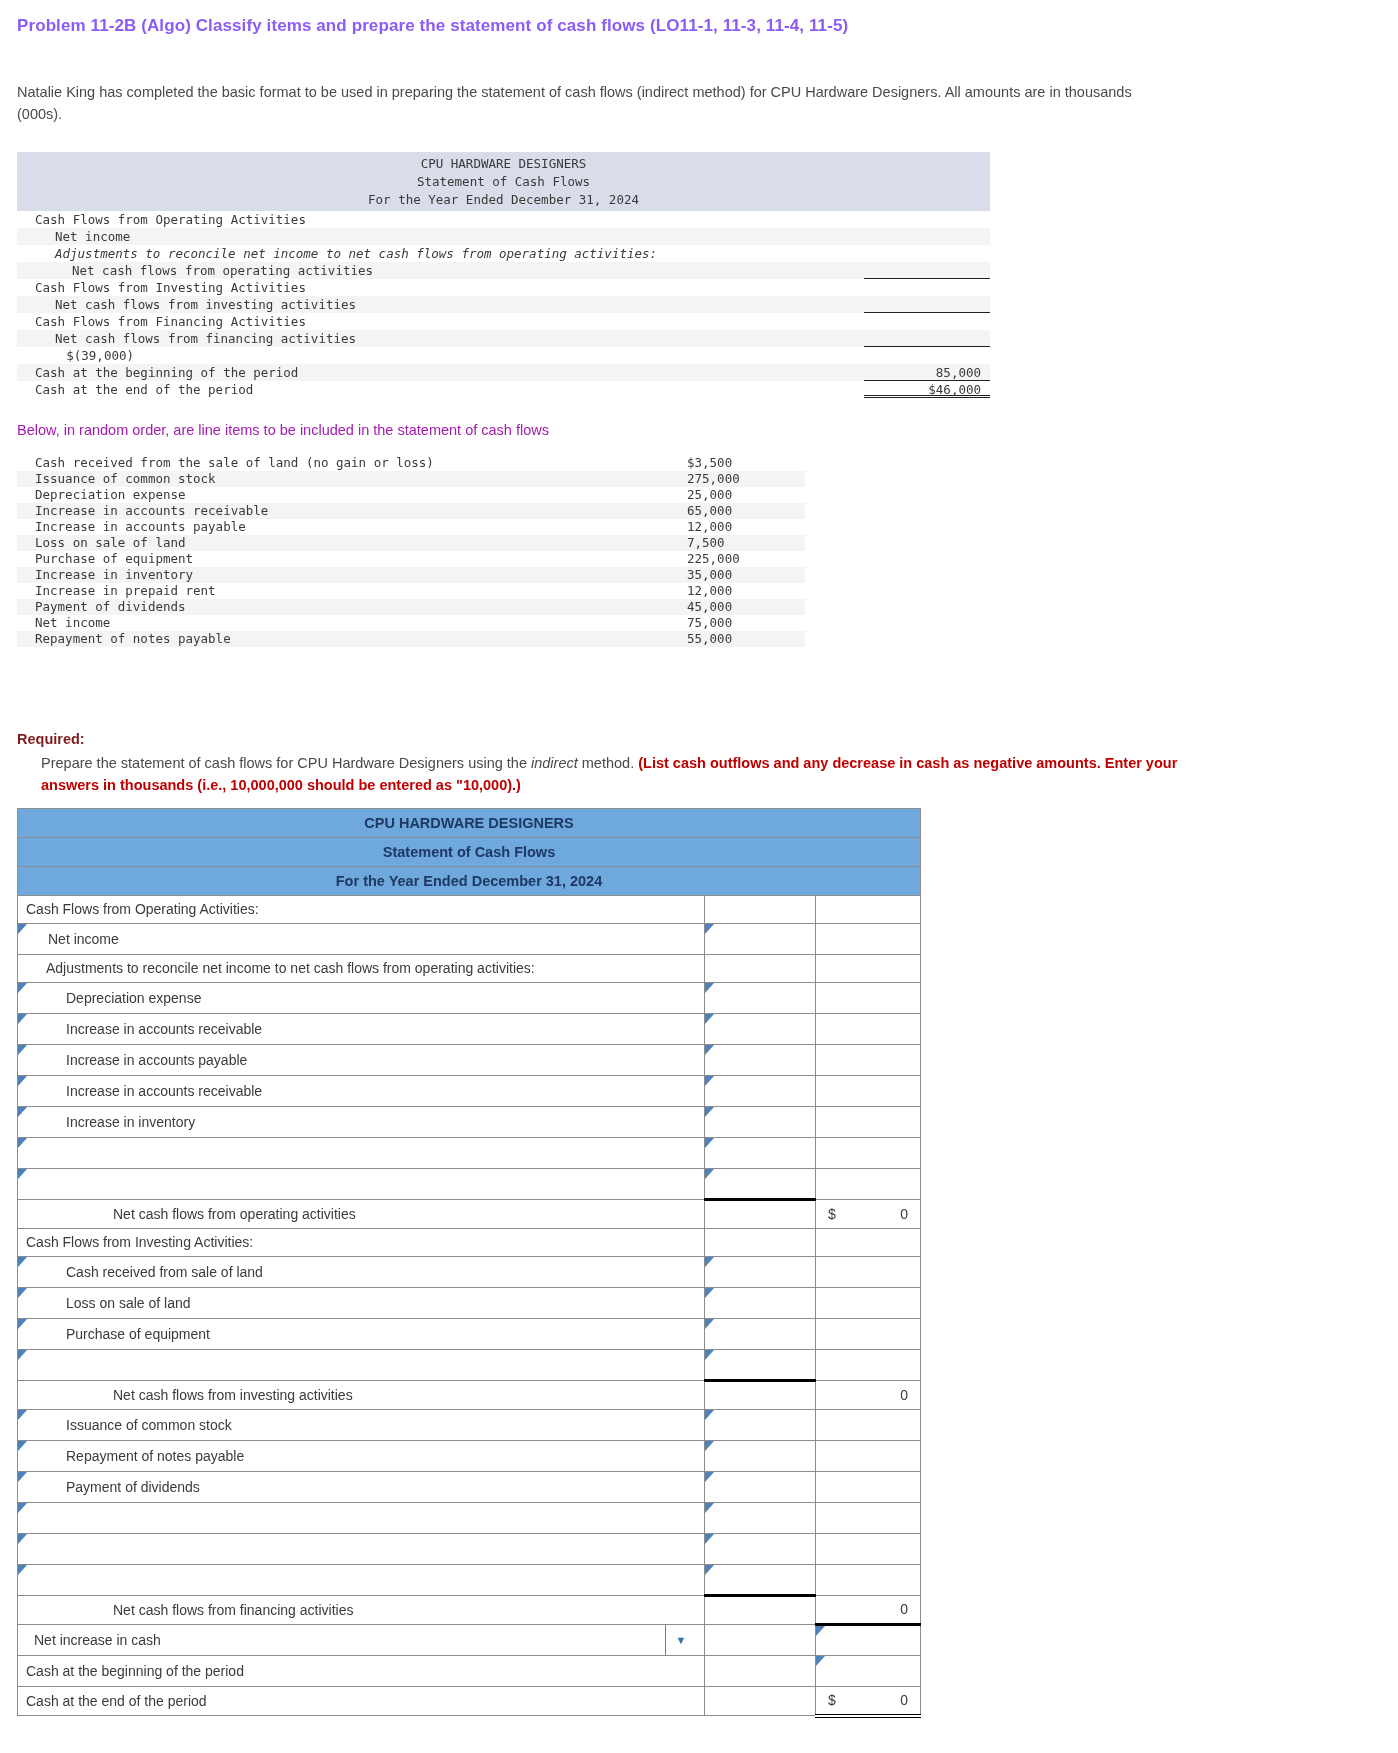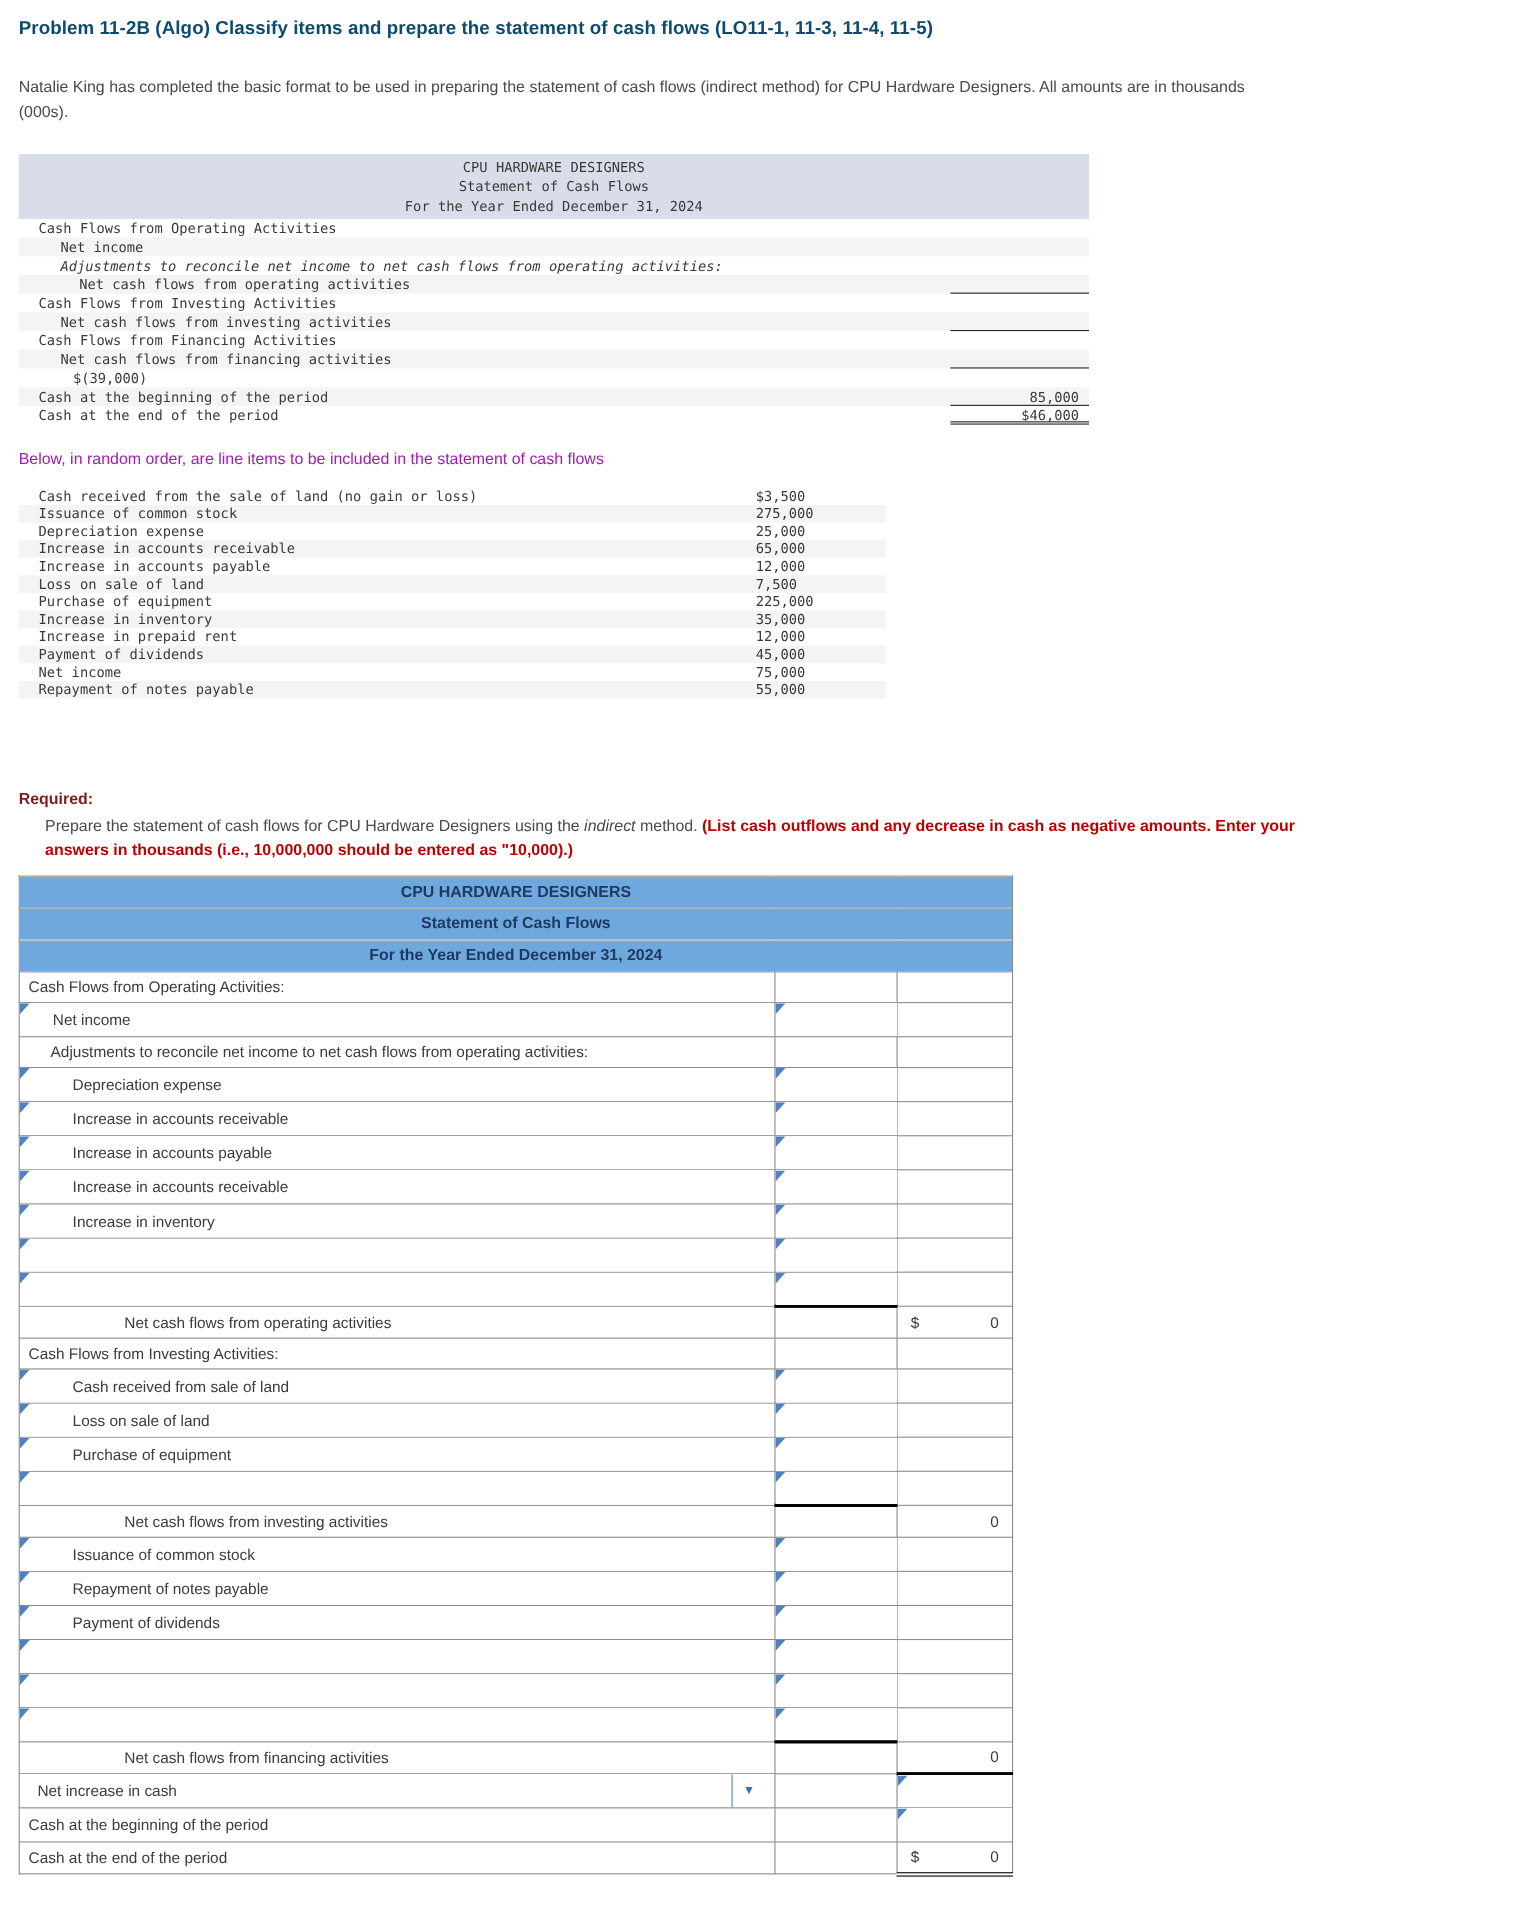--- a/index.html
+++ b/index.html
@@ -1,20 +1,20 @@
 <!DOCTYPE html>
 <html><head>
 <meta charset="utf-8">
 <style>
   html, body { margin:0; padding:0; background:#fff; width:1398px; height:1753px; overflow:hidden; }
   body { font-family:"Liberation Sans", sans-serif; color:#3f3f3f; }
   .content { padding:16px 0 0 17px; }
 
-  .page-title { font-size:17px; font-weight:bold; color:#0c4a6e; letter-spacing:.1px; }
-  .intro { margin-top:34px; font-size:14.5px; line-height:1.5; color:#4a4a4a; max-width:1140px; }
+  .page-title { font-size:17px; font-weight:bold; color:#8b5cf6; letter-spacing:.1px; }
+  .intro { margin-top:46px; font-size:14.5px; line-height:1.5; color:#4a4a4a; max-width:1140px; }
 
   
   .mono { font-family:"DejaVu Sans Mono","Liberation Mono",monospace; font-size:12.5px; color:#3a3a3a; }
   .format-table { margin-top:26px; width:973px; }
   .ft-head { background:#d8dde9; text-align:center; padding:3px 0 2px 0; }
   .ft-title-line { line-height:18px; }
   .ft-row { display:flex; height:17px; line-height:17px; }
   .ft-row.alt { background:#f4f4f4; }
   .ft-label { flex:1; white-space:pre; overflow:hidden; }
   .pl-a { padding-left:18px; } .pl-b { padding-left:38px; } .pl-c { padding-left:55px; }

